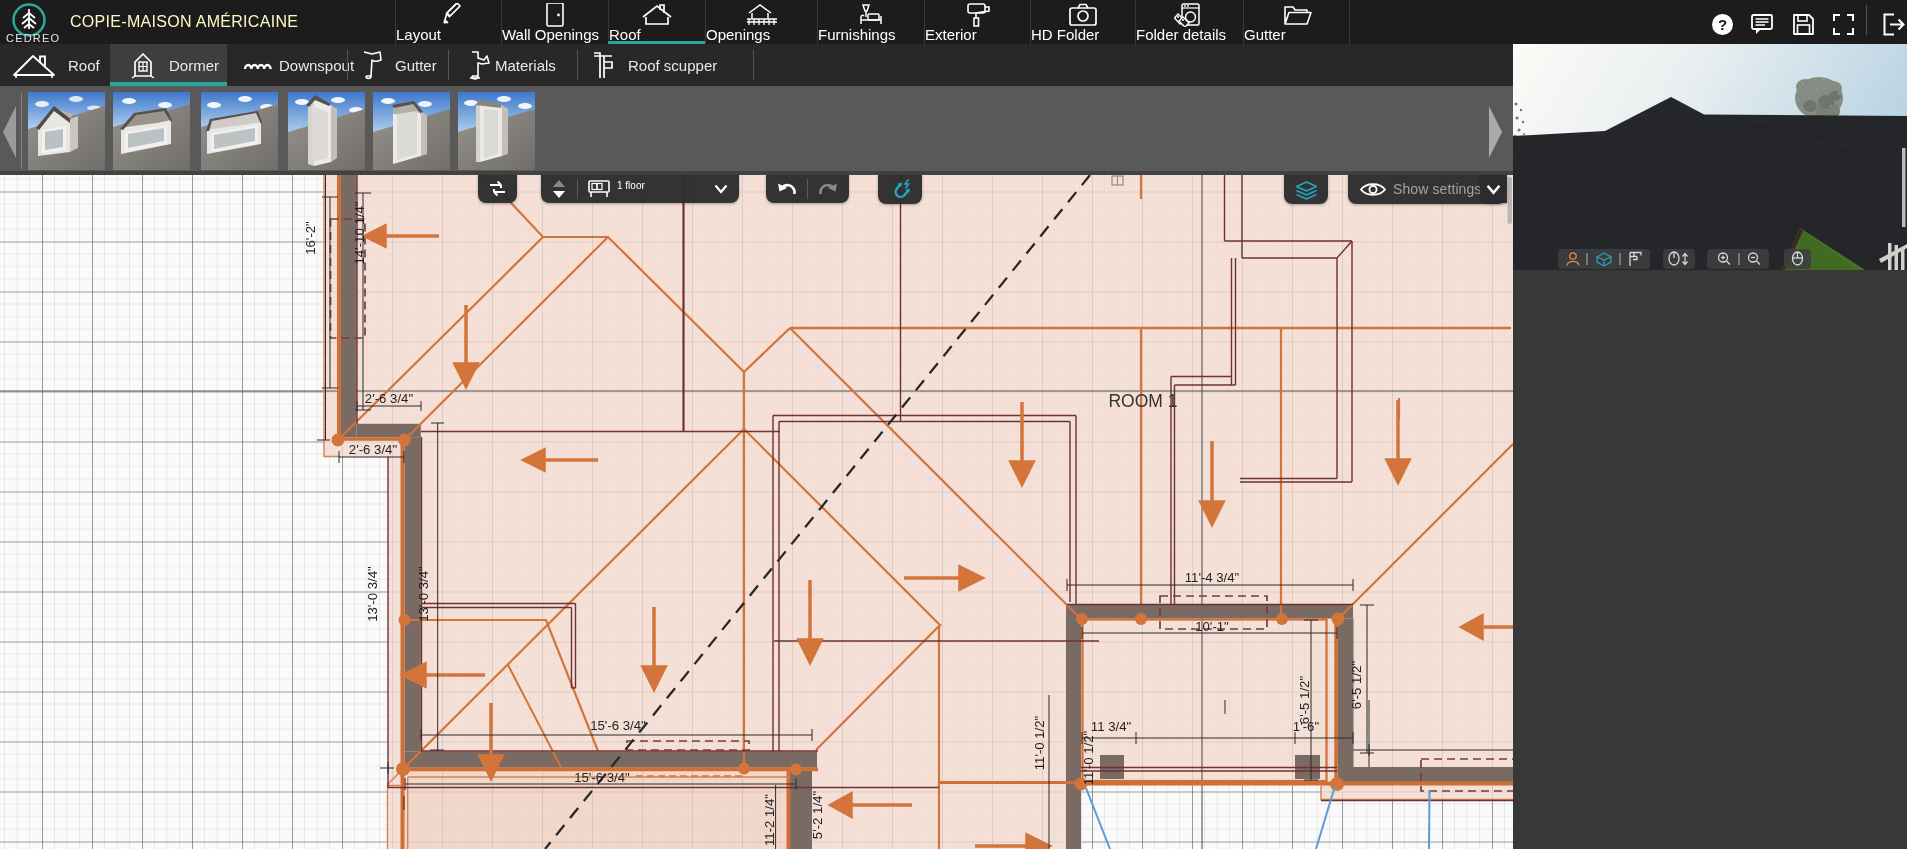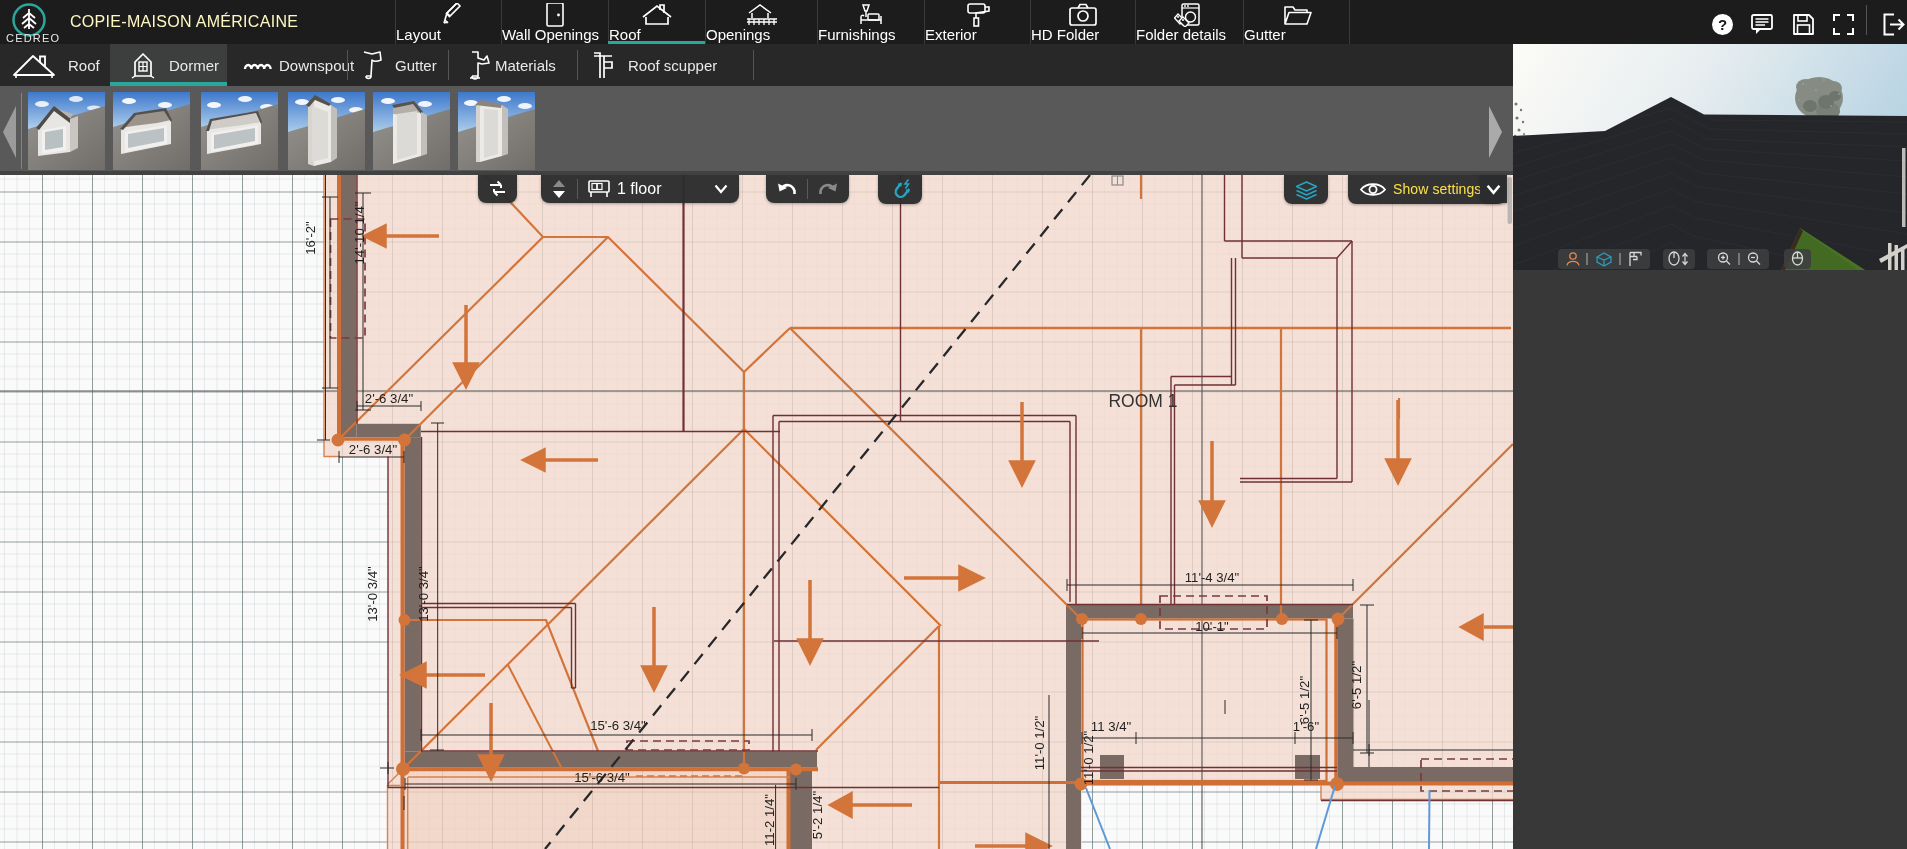--- a/index.html
+++ b/index.html
@@ -503,21 +503,21 @@
       <path d="M9 1 L15 8 L3 8 Z" fill="#8a8a8a"></path>
       <path d="M9 19 L15 12 L3 12 Z" fill="#fff"></path>
     </svg>
     <div style="position:absolute;left:36px;top:4px;width:1px;height:20px;background:#5a5a5a"></div>
     <svg style="position:absolute;left:47px;top:5px" width="22" height="18" viewBox="0 0 22 18">
       <rect x="1" y="1" width="20" height="11" rx="1" stroke="#fff" stroke-width="1.6" fill="none"></rect>
       <rect x="4" y="3.5" width="5" height="6" stroke="#fff" stroke-width="1.2" fill="none"></rect>
       <rect x="9" y="3.5" width="5" height="6" stroke="#fff" stroke-width="1.2" fill="none"></rect>
       <path d="M3 12 L3 17 M19 12 L19 17" stroke="#fff" stroke-width="1.6"></path>
     </svg>
-    <div style="position:absolute;left:76px;top:5px;color:#fff;font-size:16px">1 floor</div>
+    <div style="position:absolute;left:76px;top:5px;color:#fff;font-size:10px">1 floor</div>
     <svg style="position:absolute;left:173px;top:9px" width="14" height="10" viewBox="0 0 14 10">
       <path d="M1.5 1.5 L7 8 L12.5 1.5" stroke="#fff" stroke-width="2.2" fill="none"></path>
     </svg>
   </div>
   <div class="fbtn" style="left:766px;top:175px;width:83px;height:28px">
     <svg style="position:absolute;left:10px;top:5px" width="22" height="18" viewBox="0 0 22 18">
       <path d="M5 8.5 C9.5 3 16.5 4.5 18.5 11 L18.5 14" stroke="#fff" stroke-width="2.6" fill="none"></path>
       <polygon points="2,3.5 3.5,11.5 11,8" fill="#fff"></polygon>
     </svg>
     <div style="position:absolute;left:41px;top:4px;width:1px;height:20px;background:#5a5a5a"></div>
@@ -542,21 +542,21 @@
         <path d="M1.5 9.5 L11.5 14 L21.5 9.5"></path>
         <path d="M1.5 13.5 L11.5 18 L21.5 13.5"></path>
       </g>
     </svg>
   </div>
   <div class="fbtn" style="left:1348px;top:175px;width:158px;height:29px">
     <svg style="position:absolute;left:12px;top:6px" width="26" height="17" viewBox="0 0 26 17">
       <path d="M1 8.5 C6 1.5 20 1.5 25 8.5 C20 15.5 6 15.5 1 8.5 Z" stroke="#fff" stroke-width="1.8" fill="none"></path>
       <circle cx="13" cy="8.5" r="3.6" stroke="#fff" stroke-width="1.8" fill="none"></circle>
     </svg>
-    <div style="position:absolute;left:45px;top:6px;color:#fde047;font-size:14px;letter-spacing:0.1px">Show settings</div>
+    <div style="position:absolute;left:45px;top:6px;color:#a3a3a3;font-size:14px;letter-spacing:0.1px">Show settings</div>
     <svg style="position:absolute;left:138px;top:10px" width="14" height="10" viewBox="0 0 14 10">
       <path d="M1.5 1.5 L7 8 L12.5 1.5" stroke="#fff" stroke-width="2.2" fill="none"></path>
     </svg>
   </div>
   <div class="fbtn" style="left:1480px;top:175px;width:27px;height:28px;border-radius:0 0 0 8px">
     <svg style="position:absolute;left:6px;top:9px" width="15" height="11" viewBox="0 0 14 10">
       <path d="M1.5 1.5 L7 8 L12.5 1.5" stroke="#fff" stroke-width="2.4" fill="none"></path>
     </svg>
   </div>
   <div id="view3d" class="abs">

